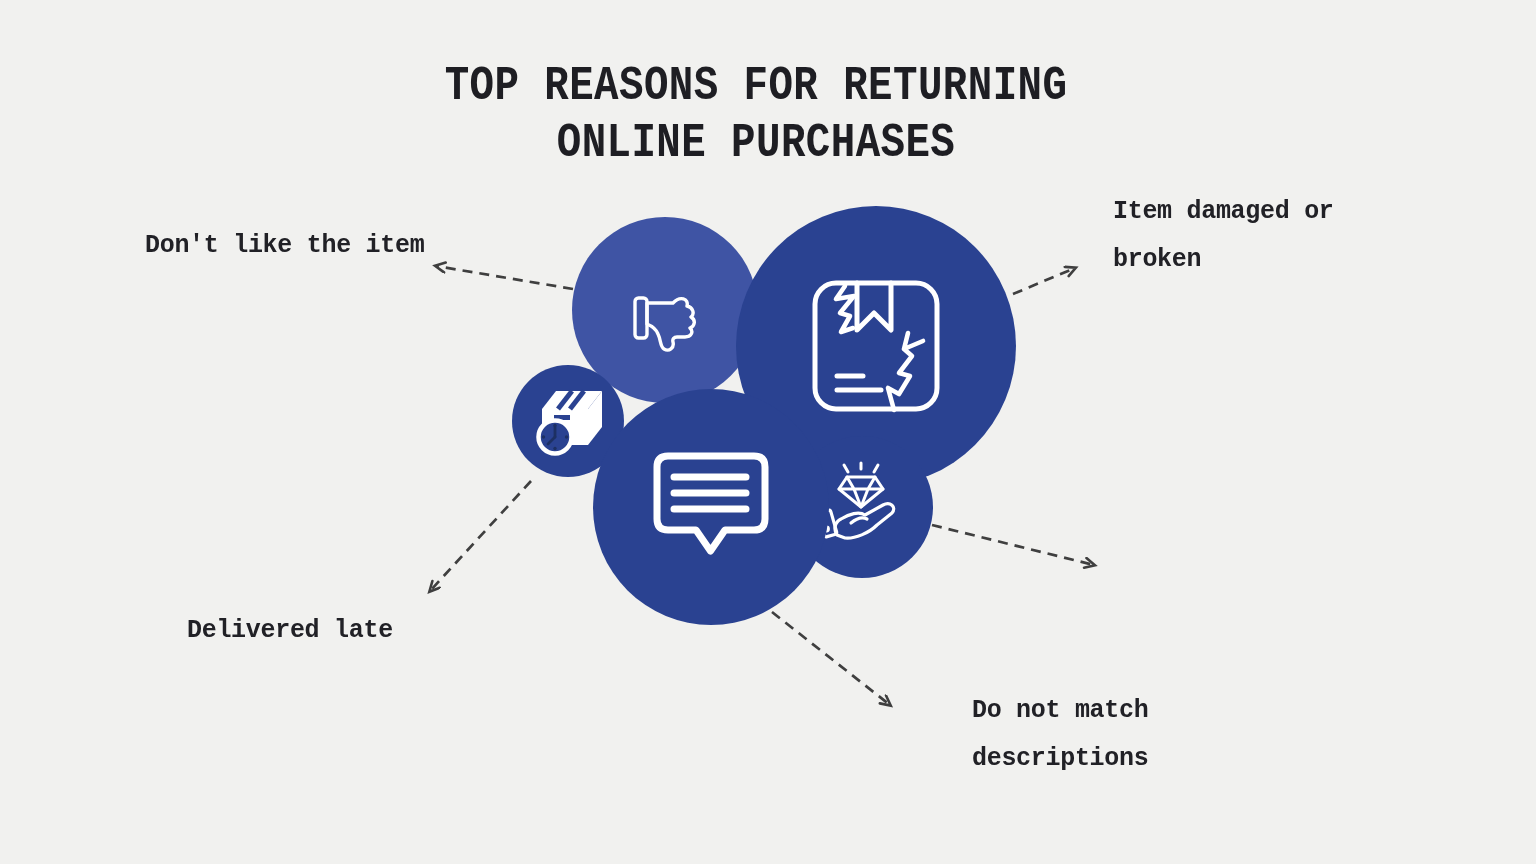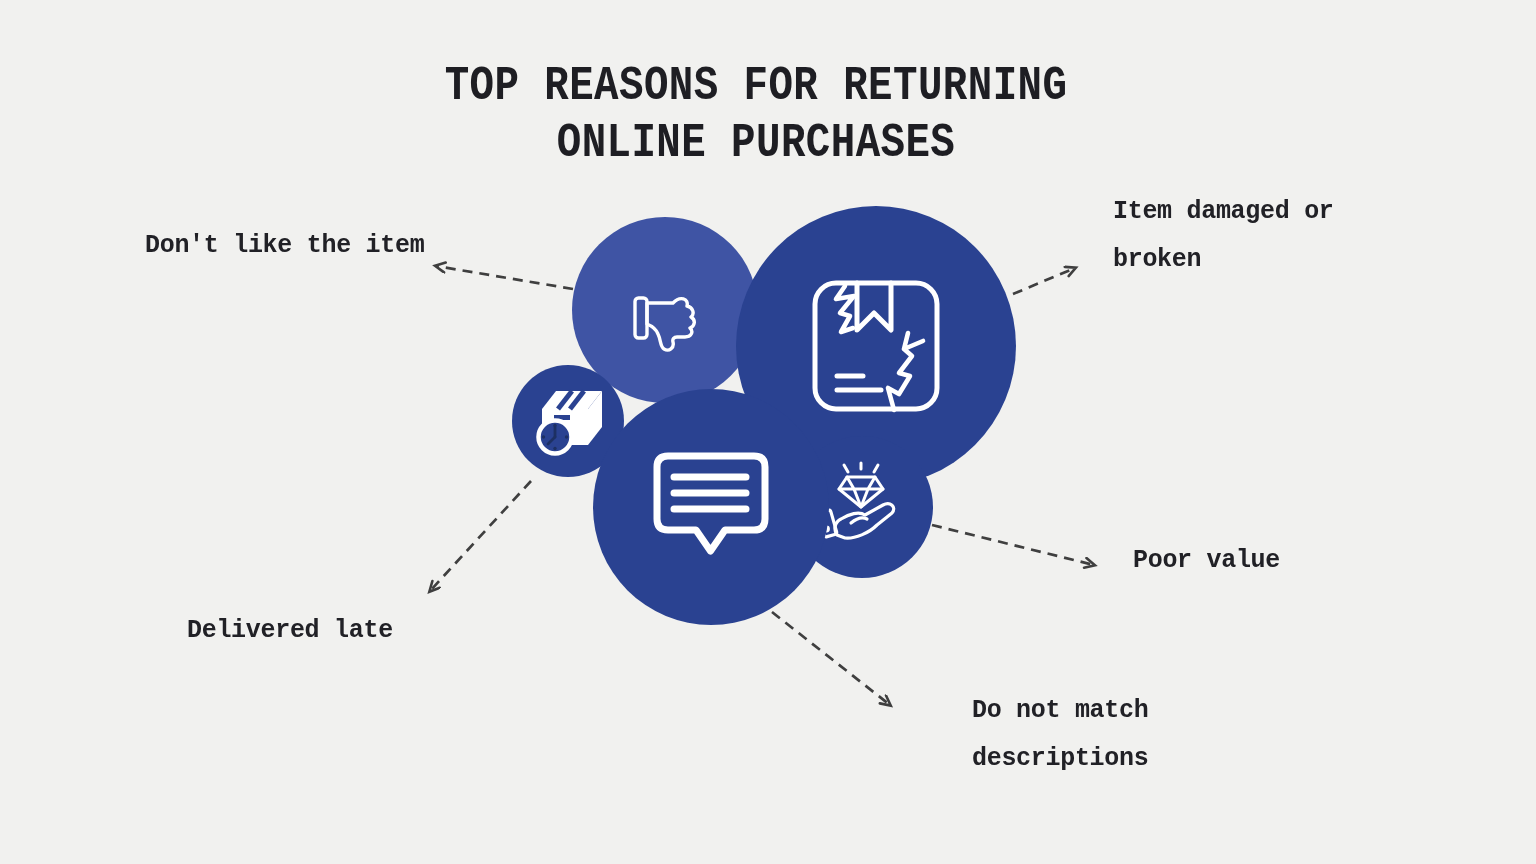--- a/index.html
+++ b/index.html
@@ -155,16 +155,15 @@
   <div class="circle c-dark c-speech">
     <svg class="icon" width="116" height="104" viewBox="0 0 116 104">
       <path class="st" stroke-width="7" d="M15,4 H101 Q112,4 112,15 V67 Q112,78 101,78 H72 L57.5,99 L43,78 H15 Q4,78 4,67 V15 Q4,4 15,4 Z"></path>
       <path class="st" stroke-width="7" d="M21,25 H93 M21,41 H93 M21,57 H93"></path>
     </svg>
   </div>
 
   <div class="label l-dont">Don't like the item</div>
   <div class="label l-damaged">Item damaged or broken</div>
   <div class="label l-late">Delivered late</div>
-  <div class="label l-poor">Poor value</div>
   <div class="label l-match">Do not match descriptions</div>
 
 </div>
 
 </body></html>

